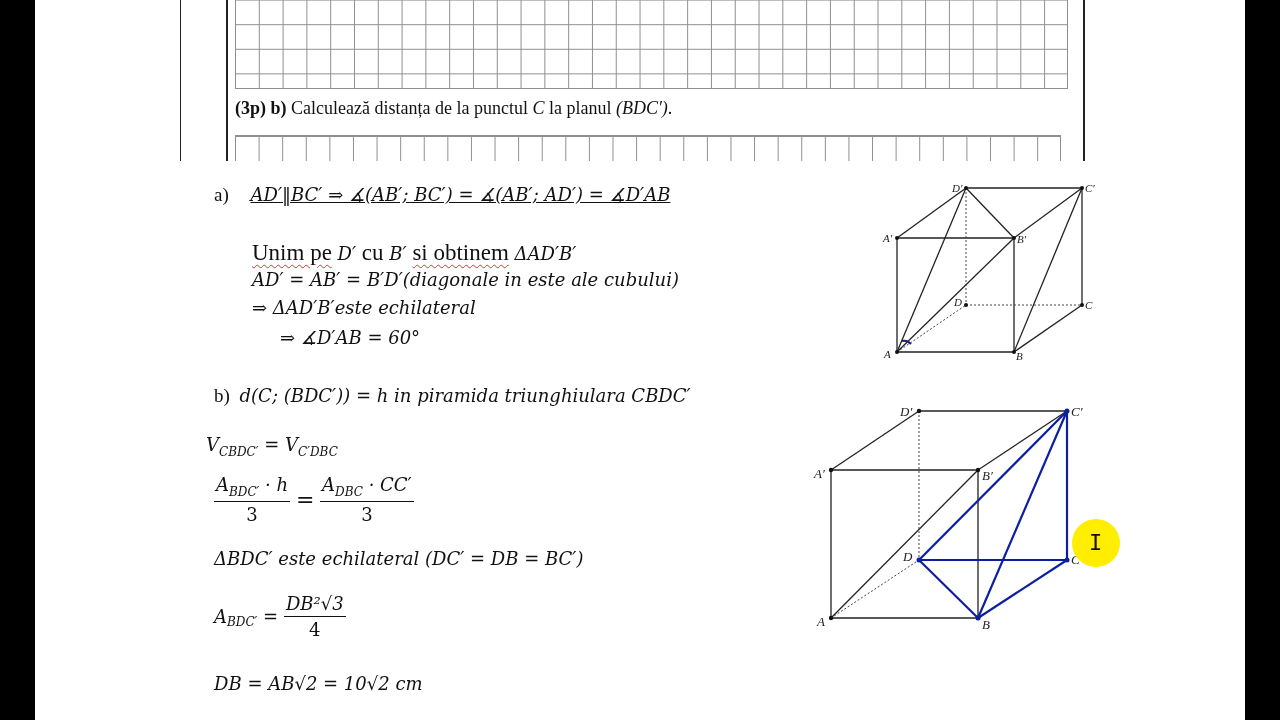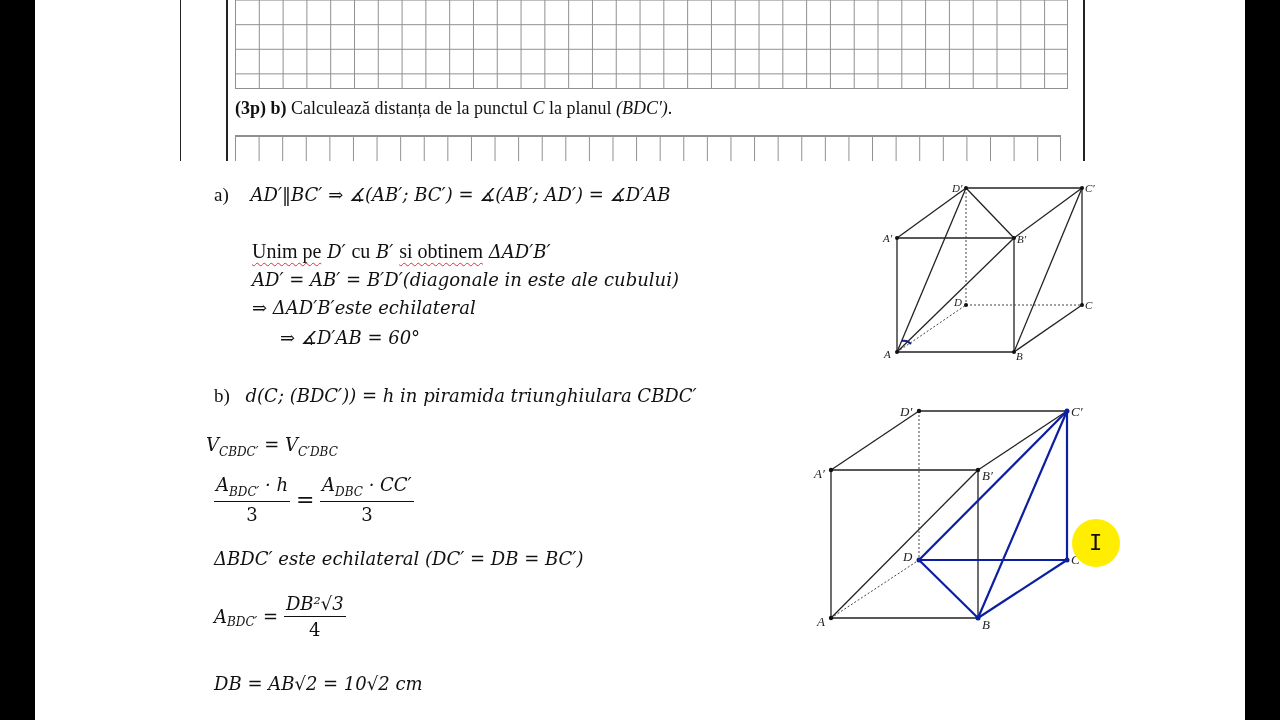--- a/index.html
+++ b/index.html
@@ -36,21 +36,21 @@
     position: absolute; left: 55px; top: 98px; font-family: "Liberation Serif", serif;
     font-size: 18px; color: #111; white-space: nowrap;
   }
   .sheet-question b { font-weight: bold; }
   .sheet-question i { font-style: italic; }
 
   
   .line { position: absolute; white-space: nowrap; font-size: 18px; }
   .math { font-family: "DejaVu Serif", serif; font-style: italic; }
   .label { font-family: "Liberation Serif", serif; font-style: normal; font-size: 19px; }
-  .plain { font-family: "Liberation Serif", serif; font-style: normal; font-size: 20px; }
+  .plain { font-family: "Liberation Serif", serif; font-style: normal; font-size: 23px; }
   .squiggle { text-decoration: underline wavy #d33; text-decoration-thickness: 1px; text-underline-offset: 4px; }
 
   .frac { display: inline-block; vertical-align: middle; text-align: center; }
   .frac .num { display: block; padding: 0 2px 2px; border-bottom: 1.5px solid #111; }
   .frac .den { display: block; padding-top: 2px; font-style: normal; }
   sub { font-size: 12px; }
 
   .cursor-highlight {
     position: absolute; left: 1072px; top: 519px; width: 48px; height: 48px;
     border-radius: 50%; background: #ffee00;
@@ -78,37 +78,37 @@
     <span>Calculează distanța de la punctul</span>
     <i>C</i>
     <span>la planul</span>
     <i>(BDC′)</i><span>.</span>
   </div>
   <div class="grid grid-bottom"></div>
 </div>
 
 <div class="line" style="left:214px; top:184px;">
   <span class="label">a)</span>
-  <span class="math" style="margin-left:16px;">AD′‖BC′ ⇒ ∡(AB′; BC′) = ∡(AB′; AD′) = ∡D′AB</span>
+  <span class="math" style="margin-left:16px;text-decoration:underline;">AD′‖BC′ ⇒ ∡(AB′; BC′) = ∡(AB′; AD′) = ∡D′AB</span>
 </div>
 <div class="line" style="left:252px; top:240px;">
   <span class="plain squiggle">Unim pe</span>
   <span class="math">D′</span>
   <span class="plain">cu</span>
   <span class="math">B′</span>
   <span class="plain squiggle">si obtinem</span>
   <span class="math">ΔAD′B′</span>
 </div>
 <div class="line math" style="left:252px; top:269px;">AD′ = AB′ = B′D′(diagonale in este ale cubului)</div>
 <div class="line math" style="left:252px; top:297px;text-align:right;">⇒ ΔAD′B′este echilateral</div>
 <div class="line math" style="left:252px; top:327px;margin-left:28px;">⇒ ∡D′AB = 60°</div>
 
 <div class="line" style="left:214px; top:385px;">
   <span class="label">b)</span>
-  <span class="math" style="margin-left:10px;">d(C; (BDC′)) = h in piramida triunghiulara CBDC′</span>
+  <span class="math" style="margin-left:4px;">d(C; (BDC′)) = h in piramida triunghiulara CBDC′</span>
 </div>
 <div class="line math" style="left:206px; top:434px;">
   <span>V</span><sub>CBDC′</sub>
   <span style="font-style:normal;">=</span>
   <span>V</span><sub>C′DBC</sub>
 </div>
 <div class="line math" style="left:214px; top:474px;">
   <span class="frac">
     <span class="num"><span>A</span><sub>BDC′</sub> <span>· h</span></span>
     <span class="den">3</span>

